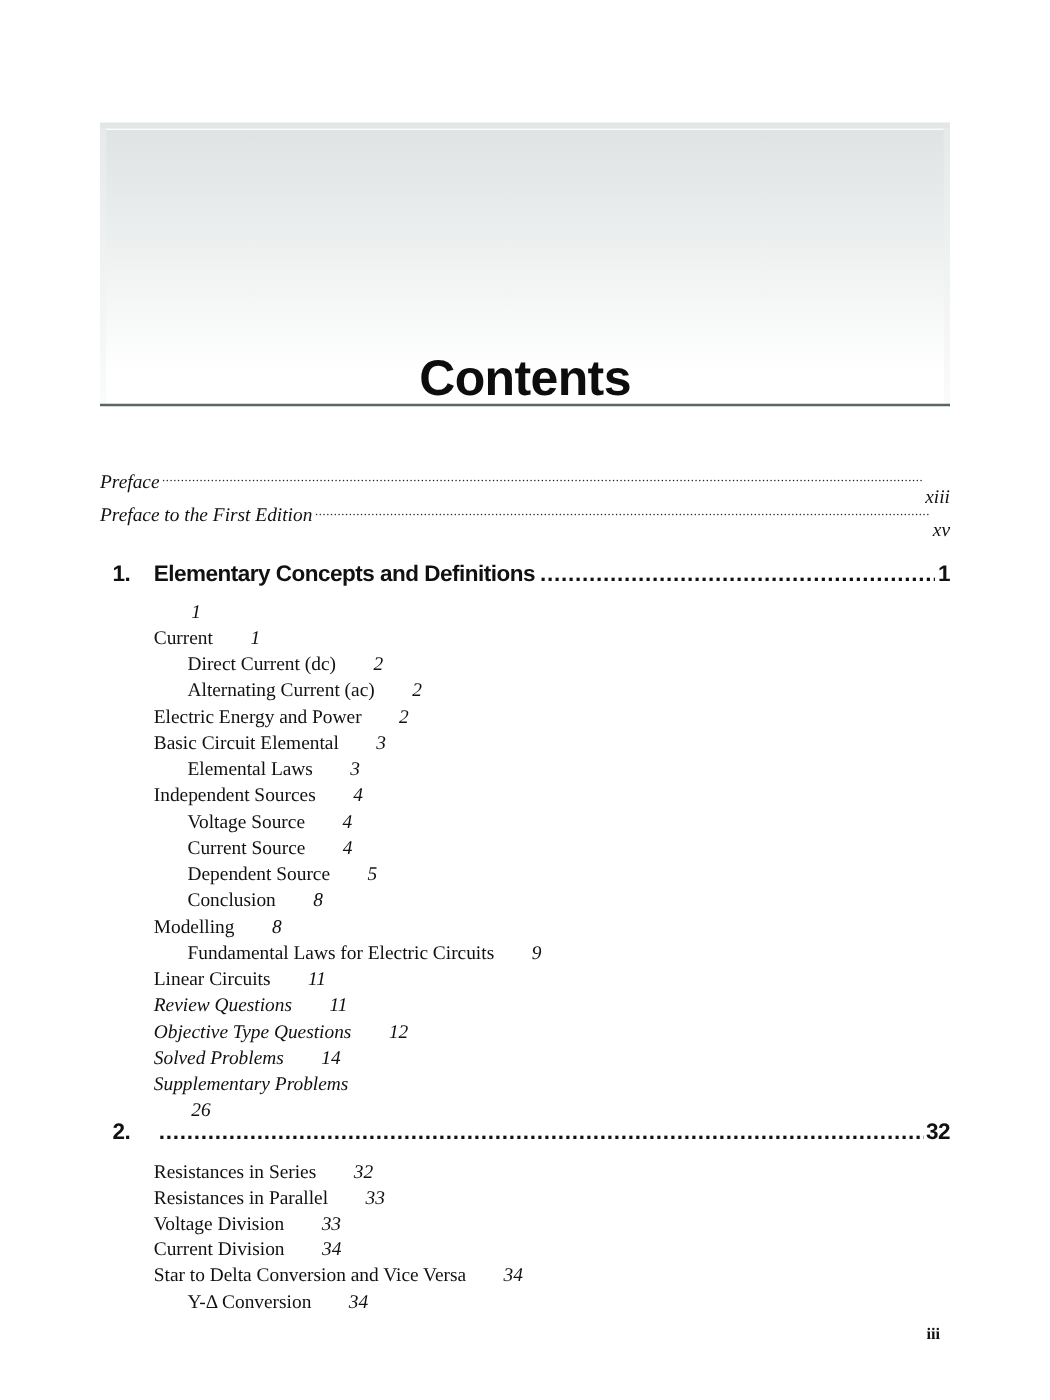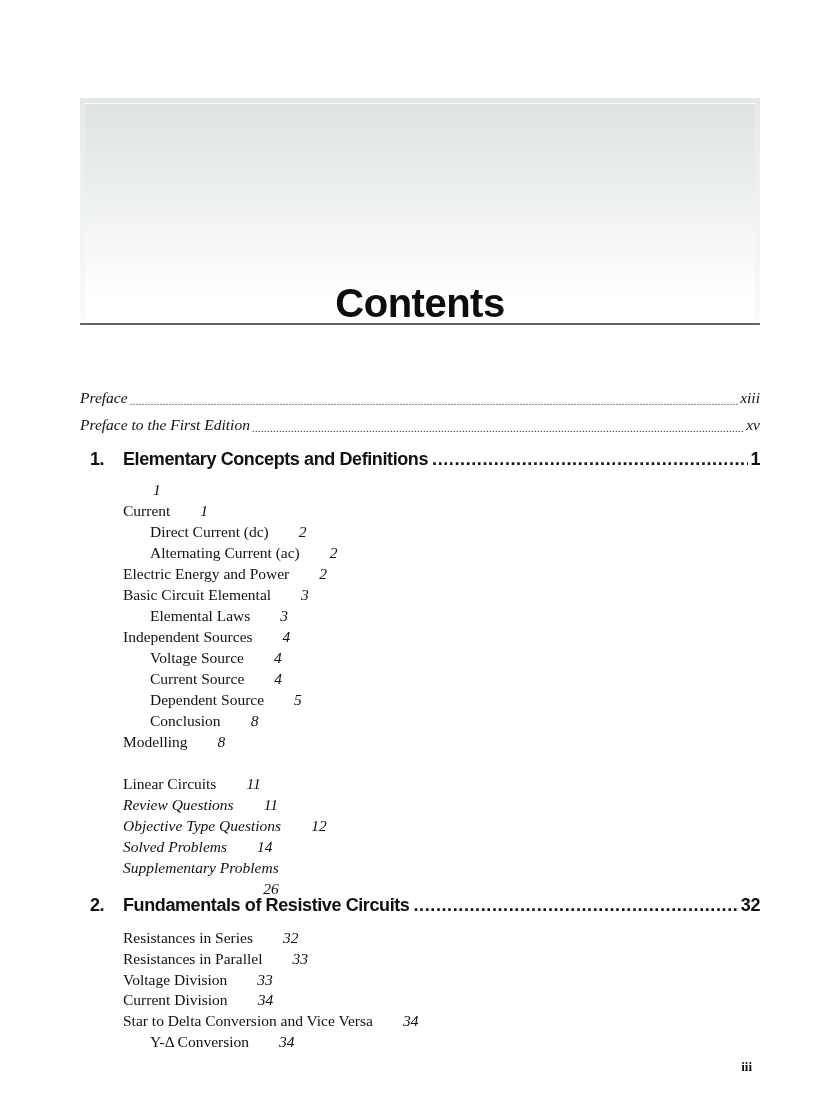--- a/index.html
+++ b/index.html
@@ -69,21 +69,21 @@
       top: 307px;
       width: 680px;
       height: 2px;
       background: #5a6565;
     }
 
     
     .toc-row {
       position: absolute;
       display: flex;
-      align-items: flex-end;
+      align-items: flex-start;
       white-space: nowrap;
     }
     .leader-row {
       left: 80px;
       width: 680px;
       font-size: 15.5px;
       font-style: italic;
     }
     .leader-row .label { flex: 0 0 auto; }
     .leader-row .dots {
@@ -212,20 +212,24 @@
     <span class="page-num">5</span>
   </div>
   <div class="toc-row entry l2" style="top:694px;">
     <span class="label">Conclusion</span>
     <span class="page-num">8</span>
   </div>
   <div class="toc-row entry l1" style="top:715px;">
     <span class="label">Modelling</span>
     <span class="page-num">8</span>
   </div>
+  <div class="toc-row entry l2" style="top:736px;">
+    <span class="label">Fundamental Laws for Electric Circuits</span>
+    <span class="page-num">9</span>
+  </div>
   <div class="toc-row entry l1" style="top:757px;">
     <span class="label">Linear Circuits</span>
     <span class="page-num">11</span>
   </div>
   <div class="toc-row entry l1 italic" style="top:778px;">
     <span class="label">Review Questions</span>
     <span class="page-num">11</span>
   </div>
   <div class="toc-row entry l1 italic" style="top:799px;">
     <span class="label">Objective Type Questions</span>
@@ -235,21 +239,20 @@
     <span class="label">Solved Problems</span>
     <span class="page-num">14</span>
   </div>
   <div class="toc-row entry l1 italic" style="top:841px;flex-direction:column;">
     <span class="label">Supplementary Problems</span>
     <span class="page-num">26</span>
   </div>
 
   <div class="toc-row chapter-row" style="top:879px;">
     <span class="num">2.</span>
-    <span class="label">Fundamentals of Resistive Circuits</span>
     <span class="dots">....................................................................................................................................................................................................................................</span>
     <span class="page-num">32</span>
   </div>
 
   <div class="toc-row entry l1" style="top:911px;">
     <span class="label">Resistances in Series</span>
     <span class="page-num">32</span>
   </div>
   <div class="toc-row entry l1" style="top:932px;">
     <span class="label">Resistances in Parallel</span>

